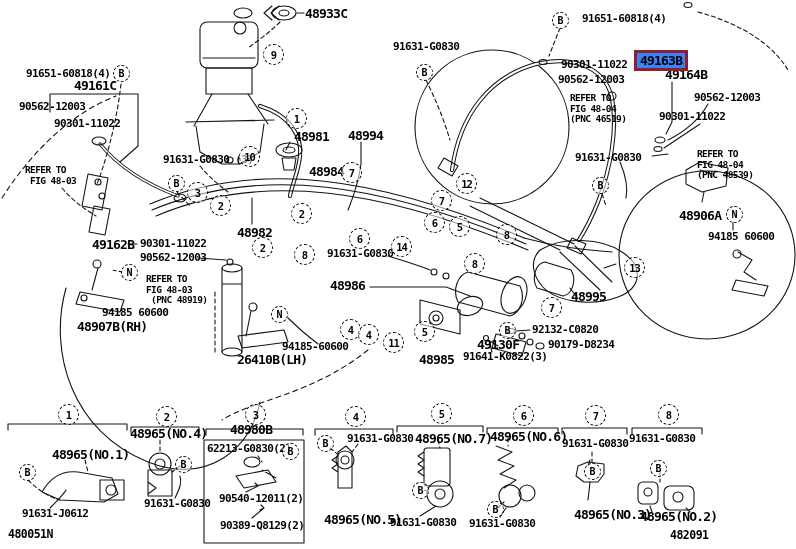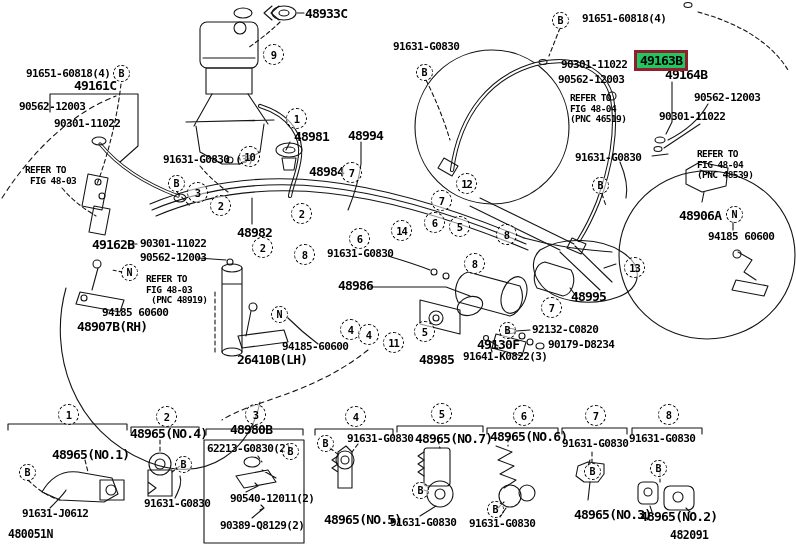--- a/index.html
+++ b/index.html
@@ -9,21 +9,21 @@
   .lbl{position:absolute;color:#000;font-family:"DejaVu Sans Mono",monospace;
        font-weight:bold;white-space:pre;line-height:1.12;z-index:3;}
   .sm{font-size:11px;letter-spacing:-0.6px;}
   .lg{font-size:13px;letter-spacing:-0.8px;}
   .xs{font-size:9.5px;letter-spacing:-0.6px;}
   .callout{position:absolute;border:1.4px dashed #000;border-radius:50%;
        display:flex;align-items:center;justify-content:center;color:#000;
        font-family:"DejaVu Sans Mono",monospace;font-weight:bold;z-index:3;background:rgba(255,255,255,.55);}
   .callout.number{width:19px;height:19px;font-size:10.5px;letter-spacing:-1px;}
   .callout.letter{width:15px;height:15px;font-size:10px;}
-  #hl{position:absolute;border:3px solid #8E1F2E;background:#22c55e;color:#000;
+  #hl{position:absolute;border:3px solid #8E1F2E;background:#3b82f6;color:#000;
       font-weight:bold;font-size:13px;letter-spacing:-0.8px;padding:0 3px;line-height:15px;z-index:4;
       font-family:"DejaVu Sans Mono",monospace;}
   .corner{position:absolute;color:#000;font-weight:bold;font-size:11.5px;letter-spacing:-0.5px;z-index:3;}
 </style>
 </head>
 <body>
 
 <div id="stage" style="background: rgb(255, 255, 255);">
 
   <svg id="artwork" width="796" height="549" viewBox="0 0 796 549" xmlns="http://www.w3.org/2000/svg" style="color: rgb(20, 20, 20);">
@@ -213,42 +213,42 @@
       <div class="lbl lg" style="left: 237px; top: 226px;">48982</div>
       <div class="lbl lg" style="left: 92px; top: 238px;">49162B</div>
       <div class="lbl sm" style="left: 140px; top: 238px;">90301-11022</div>
       <div class="lbl sm" style="left: 140px; top: 252px;">90562-12003</div>
       <div class="lbl xs" style="left: 146px; top: 274px;">REFER TO
 FIG 48-03
  (PNC 48919)</div>
       <div class="lbl sm" style="left: 102px; top: 307px;">94185 60600</div>
       <div class="lbl lg" style="left: 77px; top: 320px;">48907B(RH)</div>
       <div class="lbl sm" style="left: 327px; top: 248px;">91631-G0830</div>
-      <div class="lbl lg" style="left: 330px; top: 279px; margin-left: 8px;">48986</div>
+      <div class="lbl lg" style="left: 330px; top: 279px;">48986</div>
       <div class="lbl sm" style="left: 282px; top: 341px;">94185-60600</div>
       <div class="lbl lg" style="left: 237px; top: 353px;">26410B(LH)</div>
       <div class="lbl lg" style="left: 449px; top: 338px; margin-left: 28px;">49130F</div>
       <div class="lbl lg" style="left: 419px; top: 353px;">48985</div>
       <div class="lbl sm" style="left: 463px; top: 351px;">91641-K0822(3)</div>
       <div class="lbl sm" style="left: 532px; top: 324px;">92132-C0820</div>
       <div class="lbl sm" style="left: 548px; top: 339px;">90179-D8234</div>
       <div class="lbl lg" style="left: 571px; top: 290px;">48995</div>
       <div class="lbl sm" style="left: 575px; top: 152px;">91631-G0830</div>
       <div class="lbl xs" style="left: 697px; top: 149px;">REFER TO
 FIG 48-04
 (PNC 48539)</div>
       <div class="lbl lg" style="left: 679px; top: 209px;">48906A</div>
       <div class="lbl sm" style="left: 708px; top: 231px;">94185 60600</div>
       <div class="lbl lg" style="left: 52px; top: 448px;">48965(NO.1)</div>
       <div class="lbl sm" style="left: 22px; top: 508px;">91631-J0612</div>
       <div class="lbl lg" style="left: 130px; top: 427px;">48965(NO.4)</div>
       <div class="lbl sm" style="left: 144px; top: 498px;">91631-G0830</div>
       <div class="lbl lg" style="left: 230px; top: 423px;">48980B</div>
       <div class="lbl sm" style="left: 207px; top: 443px;">62213-G0830(2)</div>
-      <div class="lbl sm" style="left: 230px; top: 493px;">90540-12011(2)</div>
+      <div class="lbl sm" style="left: 219px; top: 493px;">90540-12011(2)</div>
       <div class="lbl sm" style="left: 220px; top: 520px;">90389-Q8129(2)</div>
       <div class="lbl sm" style="left: 347px; top: 433px;">91631-G0830</div>
       <div class="lbl lg" style="left: 324px; top: 513px;">48965(NO.5)</div>
       <div class="lbl lg" style="left: 415px; top: 432px;">48965(NO.7)</div>
       <div class="lbl sm" style="left: 390px; top: 517px;">91631-G0830</div>
       <div class="lbl lg" style="left: 490px; top: 430px;">48965(NO.6)</div>
       <div class="lbl sm" style="left: 469px; top: 518px;">91631-G0830</div>
       <div class="lbl sm" style="left: 562px; top: 438px;">91631-G0830</div>
       <div class="lbl lg" style="left: 574px; top: 508px;">48965(NO.3)</div>
       <div class="lbl sm" style="left: 629px; top: 433px;">91631-G0830</div>
@@ -285,21 +285,21 @@
       <div class="callout number" style="left: 431px; top: 190px;">7</div>
       <div class="callout number" style="left: 541px; top: 297px;">7</div>
       <div class="callout number" style="left: 294px; top: 244px;">8</div>
       <div class="callout number" style="left: 496px; top: 224px;">8</div>
       <div class="callout number" style="left: 464px; top: 253px;">8</div>
       <div class="callout number" style="left: 263px; top: 44px;">9</div>
       <div class="callout number" style="left: 239px; top: 146px;">10</div>
       <div class="callout number" style="left: 383px; top: 332px;">11</div>
       <div class="callout number" style="left: 456px; top: 173px;">12</div>
       <div class="callout number" style="left: 624px; top: 257px;">13</div>
-      <div class="callout number" style="left: 391px; top: 220px;">14</div>
+      <div class="callout number" style="left: 391px; top: 236px;">14</div>
       <div class="callout number" style="left: 58px; top: 404px;">1</div>
       <div class="callout number" style="left: 156px; top: 406px;">2</div>
       <div class="callout number" style="left: 245px; top: 404px;">3</div>
       <div class="callout number" style="left: 345px; top: 406px;">4</div>
       <div class="callout number" style="left: 431px; top: 403px;">5</div>
       <div class="callout number" style="left: 513px; top: 405px;">6</div>
       <div class="callout number" style="left: 585px; top: 405px;">7</div>
       <div class="callout number" style="left: 658px; top: 404px;">8</div>
     </div>
 

